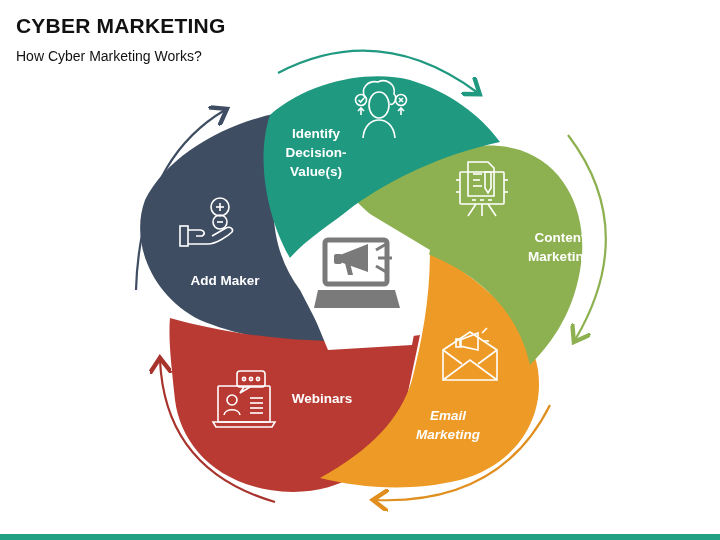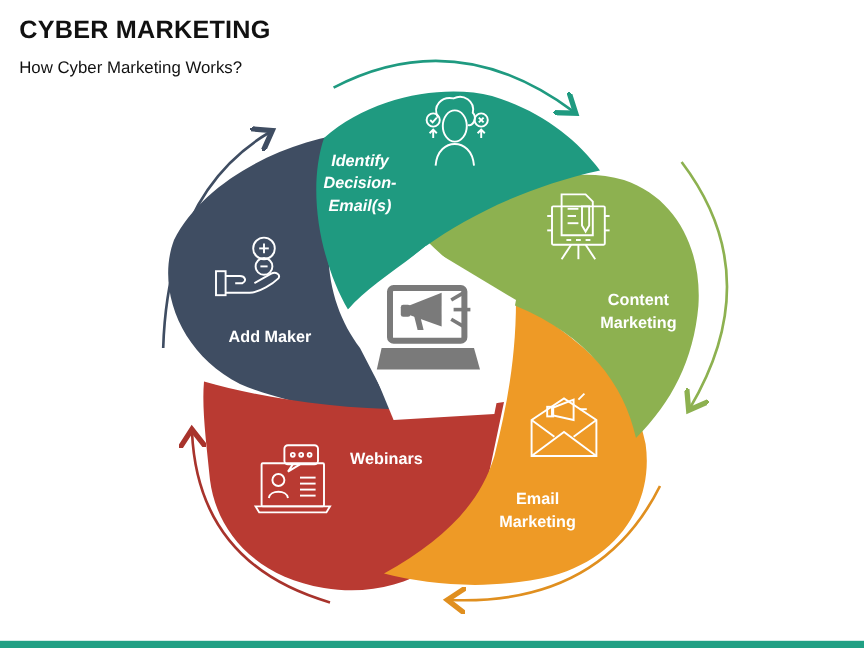--- a/index.html
+++ b/index.html
@@ -125,33 +125,33 @@
     <circle cx="220" cy="207" r="9"></circle>
     <line x1="216" y1="207" x2="224" y2="207"></line>
       <line x1="220" y1="203" x2="220" y2="211"></line>
     <circle cx="220" cy="222" r="7"></circle>
     <line x1="217" y1="222" x2="223" y2="222"></line>
     <rect x="180" y="226" width="8" height="20"></rect>
     <path d="M188,230 L200,230 C204,230 206,234 202,236 L196,236 M188,244 L208,244 C216,244 228,236 232,232 C234,229 230,226 226,228 L212,236"></path>
   </g>
 </svg>
 
-<div class="lbl" style="left:260px; top:124px; width:80px;font-style:italic;">
+<div class="lbl" style="left:276px; top:124px; width:80px;">
   <div>Identify</div>
   <div>Decision-</div>
-  <div>Email(s)</div>
+  <div>Value(s)</div>
 </div>
-<div class="lbl" style="left:492px; top:228px; width:80px;margin-top:12px;">
+<div class="lbl" style="left:520px; top:228px; width:80px;">
   <div>Content</div>
   <div>Marketing</div>
 </div>
-<div class="lbl" style="left:408px; top:406px; width:80px;">
+<div class="lbl" style="left:408px; top:406px; width:80px;font-style:italic;">
   <div>Email</div>
   <div>Marketing</div>
 </div>
-<div class="lbl" style="left:282px; top:373px; width:80px;">
+<div class="lbl" style="left:282px; top:389px; width:80px;">
   <div>Webinars</div>
 </div>
 <div class="lbl" style="left:180px; top:271px; width:90px;">
   <div>Add Maker</div>
 </div>
 
 <div class="bottom-bar" style="background:#21a084;"></div>
 
 </body></html>

